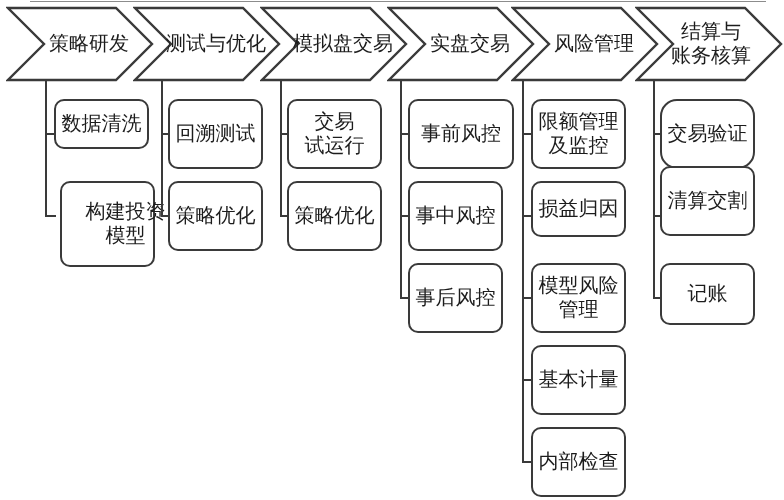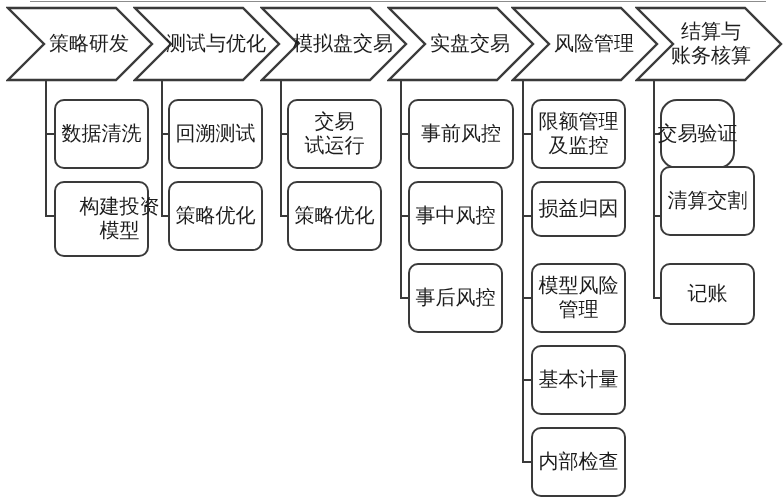--- a/index.html
+++ b/index.html
@@ -33,25 +33,25 @@
 <div id="canvas">
   <div class="hairline"></div>
 <svg width="148" height="76" class="stage-arrow" style="left: 6px; top: 6px;">
       <polygon points="2,2 110,2 146,38 110,74 2,74 38,38" fill="var(--fill)" stroke="var(--stroke)" stroke-width="2.4"></polygon>
     </svg>
     <div class="arrow-label" style="left: 34px; top: 8px; width: 110px; height: 72px;">
       <span class="tline">策略研发</span>
     </div>
     <div class="connector" style="left: 45px; top: 80px; width: 2px; height: 137px;"></div>
     <div class="connector" style="left: 45px; top: 133px; width: 11px; height: 2px;"></div>
-    <div class="task-box" style="left: 54px; top: 99px; width: 95px; height: 70px; text-align: center;">
+    <div class="task-box" style="left: 54px; top: 99px; width: 95px; height: 50px; text-align: center;">
       <span class="tline">数据清洗</span>
     </div>
     <div class="connector" style="left: 45px; top: 215px; width: 11px; height: 2px;"></div>
-    <div class="task-box" style="left: 54px; top: 181px; width: 95px; height: 76px; padding-left: 36px;">
+    <div class="task-box" style="left: 60px; top: 181px; width: 95px; height: 86px; padding-left: 36px;">
       <span class="tline">构建投资</span>
       <span class="tline">模型</span>
     </div>
     <svg width="148" height="76" class="stage-arrow" style="left: 133px; top: 6px;">
       <polygon points="2,2 110,2 146,38 110,74 2,74 38,38" fill="var(--fill)" stroke="var(--stroke)" stroke-width="2.4"></polygon>
     </svg>
     <div class="arrow-label" style="left: 161px; top: 8px; width: 110px; height: 72px;">
       <span class="tline">测试与优化</span>
     </div>
     <div class="connector" style="left: 161px; top: 80px; width: 2px; height: 137px;"></div>
@@ -129,21 +129,21 @@
     </div>
     <svg width="148" height="76" class="stage-arrow" style="left: 635px; top: 6px;">
       <polygon points="2,2 110,2 146,38 110,74 2,74 38,38" fill="var(--fill)" stroke="var(--stroke)" stroke-width="2.4"></polygon>
     </svg>
     <div class="arrow-label" style="left: 656px; top: 8px; width: 110px; height: 72px;">
       <span class="tline">结算与</span>
       <span class="tline">账务核算</span>
     </div>
     <div class="connector" style="left: 653px; top: 80px; width: 2px; height: 219px;"></div>
     <div class="connector" style="left: 653px; top: 133px; width: 9px; height: 2px;"></div>
-    <div class="task-box" style="left: 660px; top: 99px; width: 75px; height: 70px; border-radius: 17px;">
+    <div class="task-box" style="left: 660px; top: 99px; width: 95px; height: 70px; border-radius: 17px;">
       <span class="tline">交易验证</span>
     </div>
     <div class="connector" style="left: 653px; top: 215px; width: 9px; height: 2px;"></div>
     <div class="task-box" style="left: 660px; top: 166px; width: 95px; height: 70px;">
       <span class="tline">清算交割</span>
     </div>
     <div class="connector" style="left: 653px; top: 297px; width: 9px; height: 2px;"></div>
     <div class="task-box" style="left: 660px; top: 263px; width: 95px; height: 62px;">
       <span class="tline">记账</span>
     </div>

